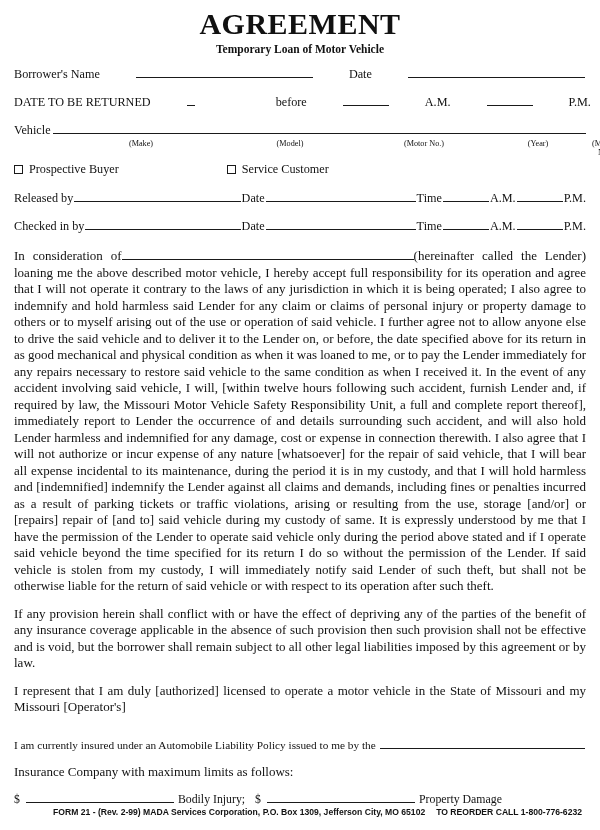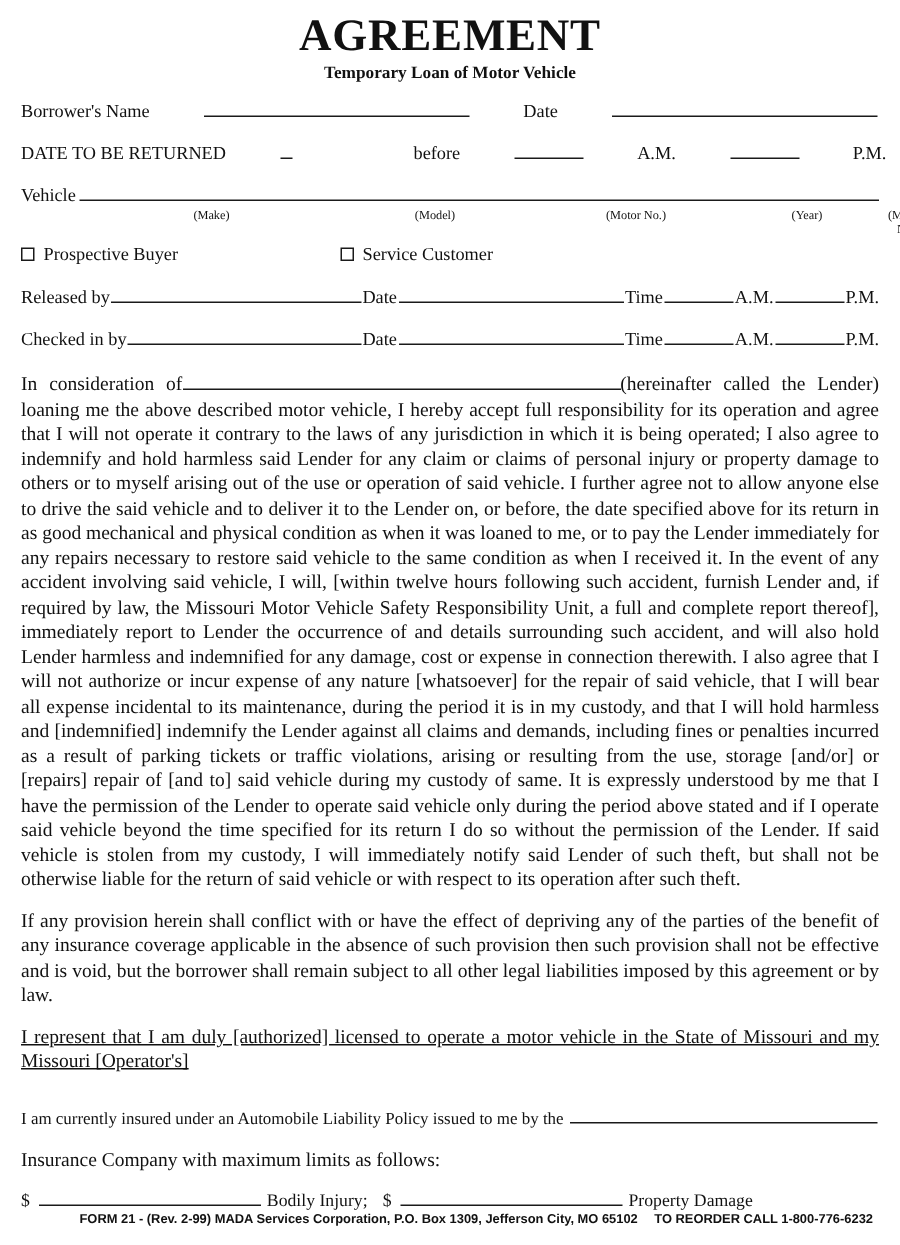--- a/index.html
+++ b/index.html
@@ -117,21 +117,21 @@
 
   
   .body-block { margin-top: 14px; }
   p.para {
     font-size: 13px;
     line-height: 1.27;
     text-align: justify;
     margin: 0 0 11px 0;
     text-justify: inter-word;
   }
-  p.para.tight { margin-bottom: 0; text-decoration: underline; }
+  p.para.tight { margin-bottom: 0; }
   .inline-fill {
     display: inline-block;
     border-bottom: 1px solid #1a1a1a;
     height: 0.85em;
     vertical-align: baseline;
   }
   .if-consider { width: 292px; }
   .if-license  { width: 112px; }
 
   .para-indent-row {

